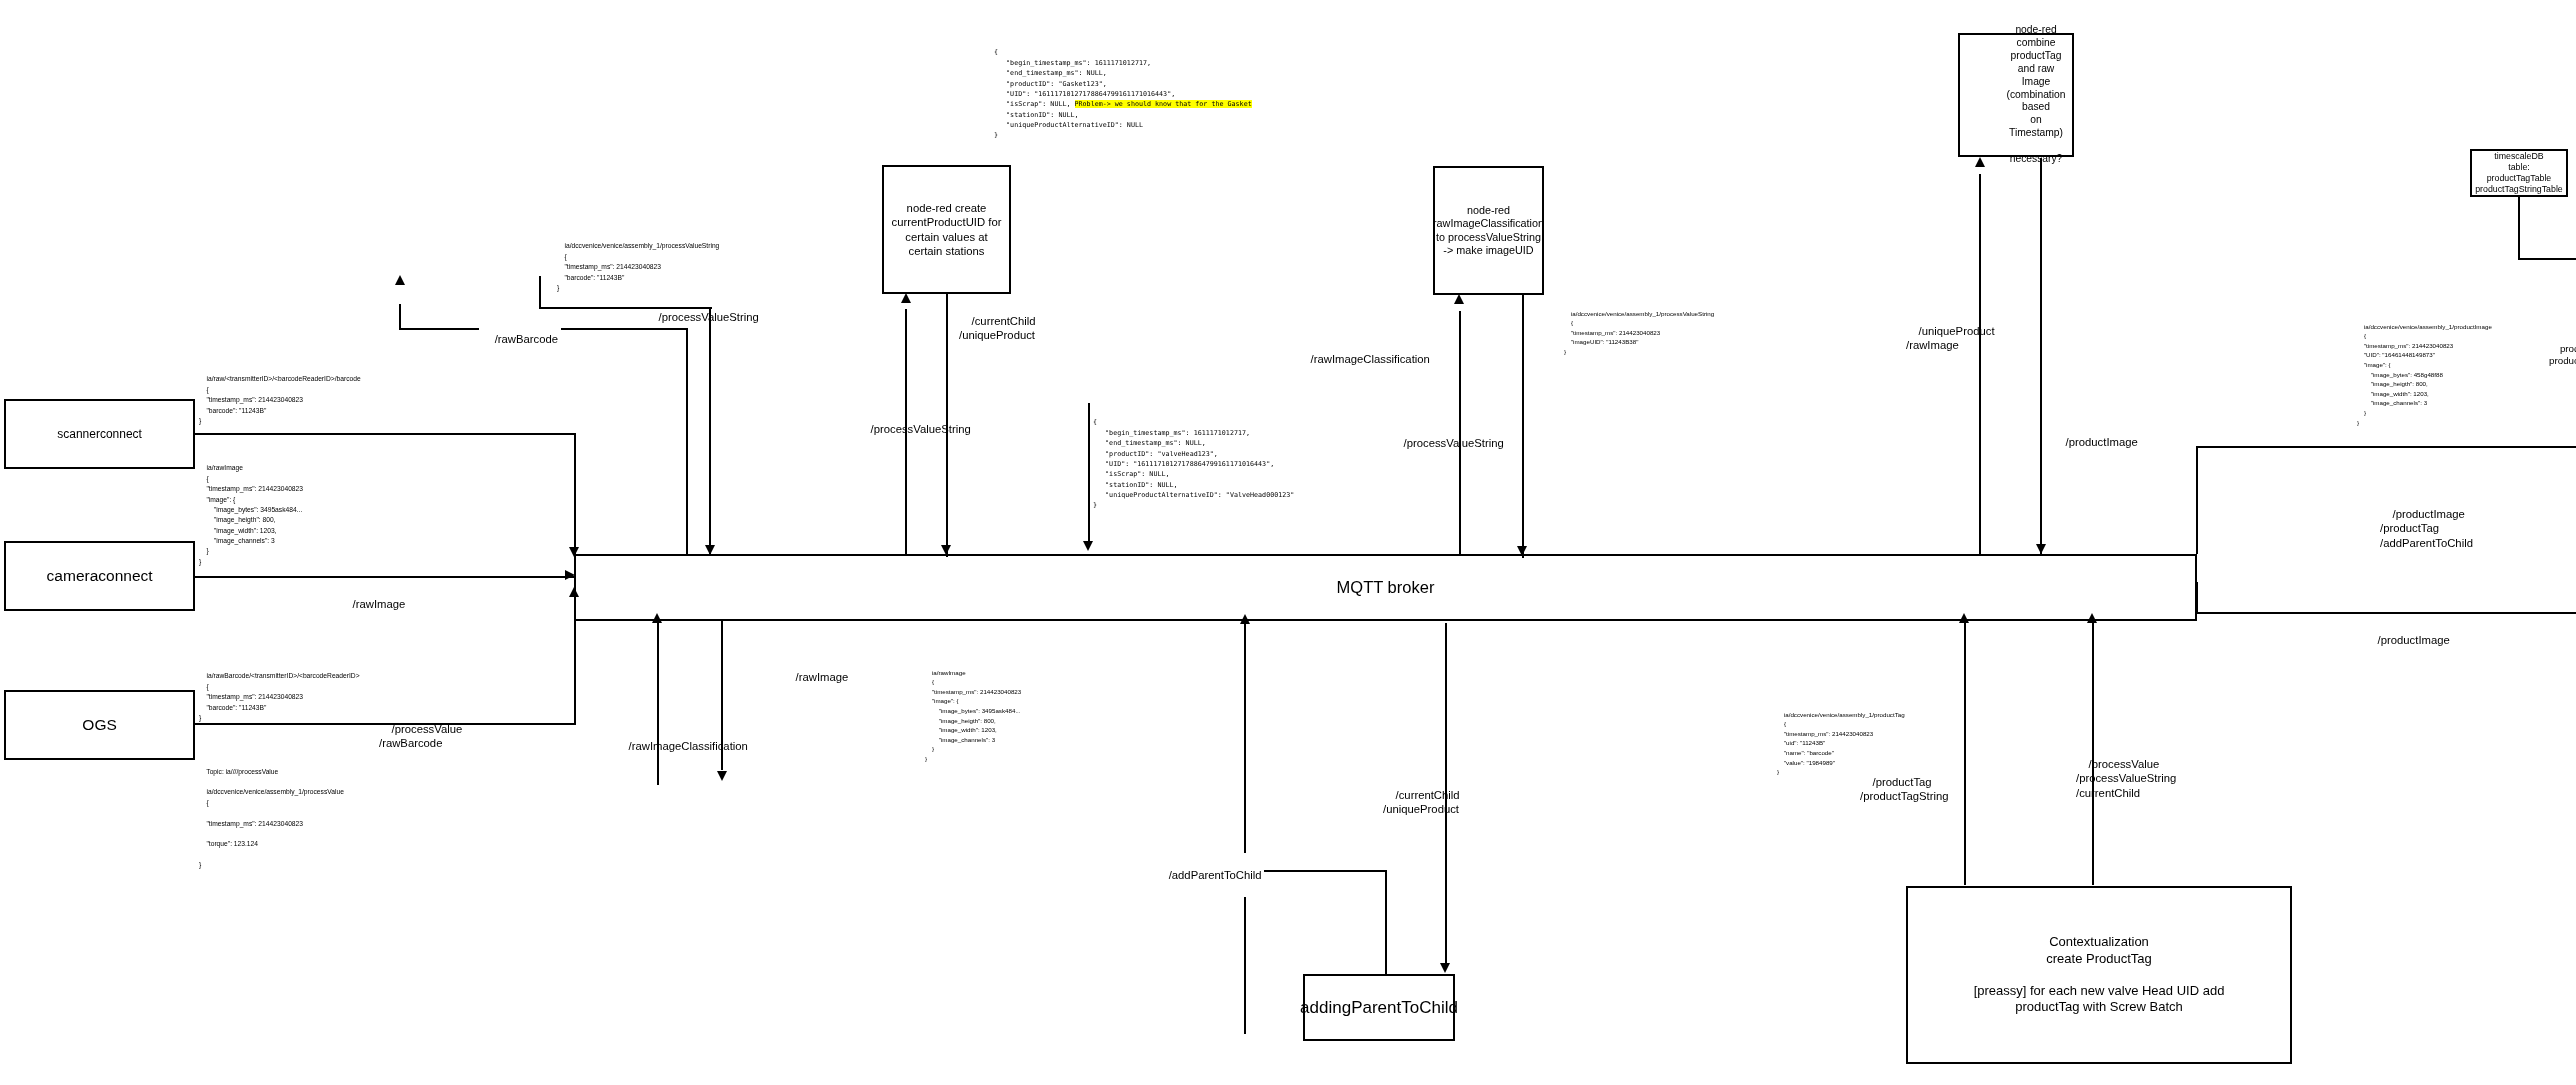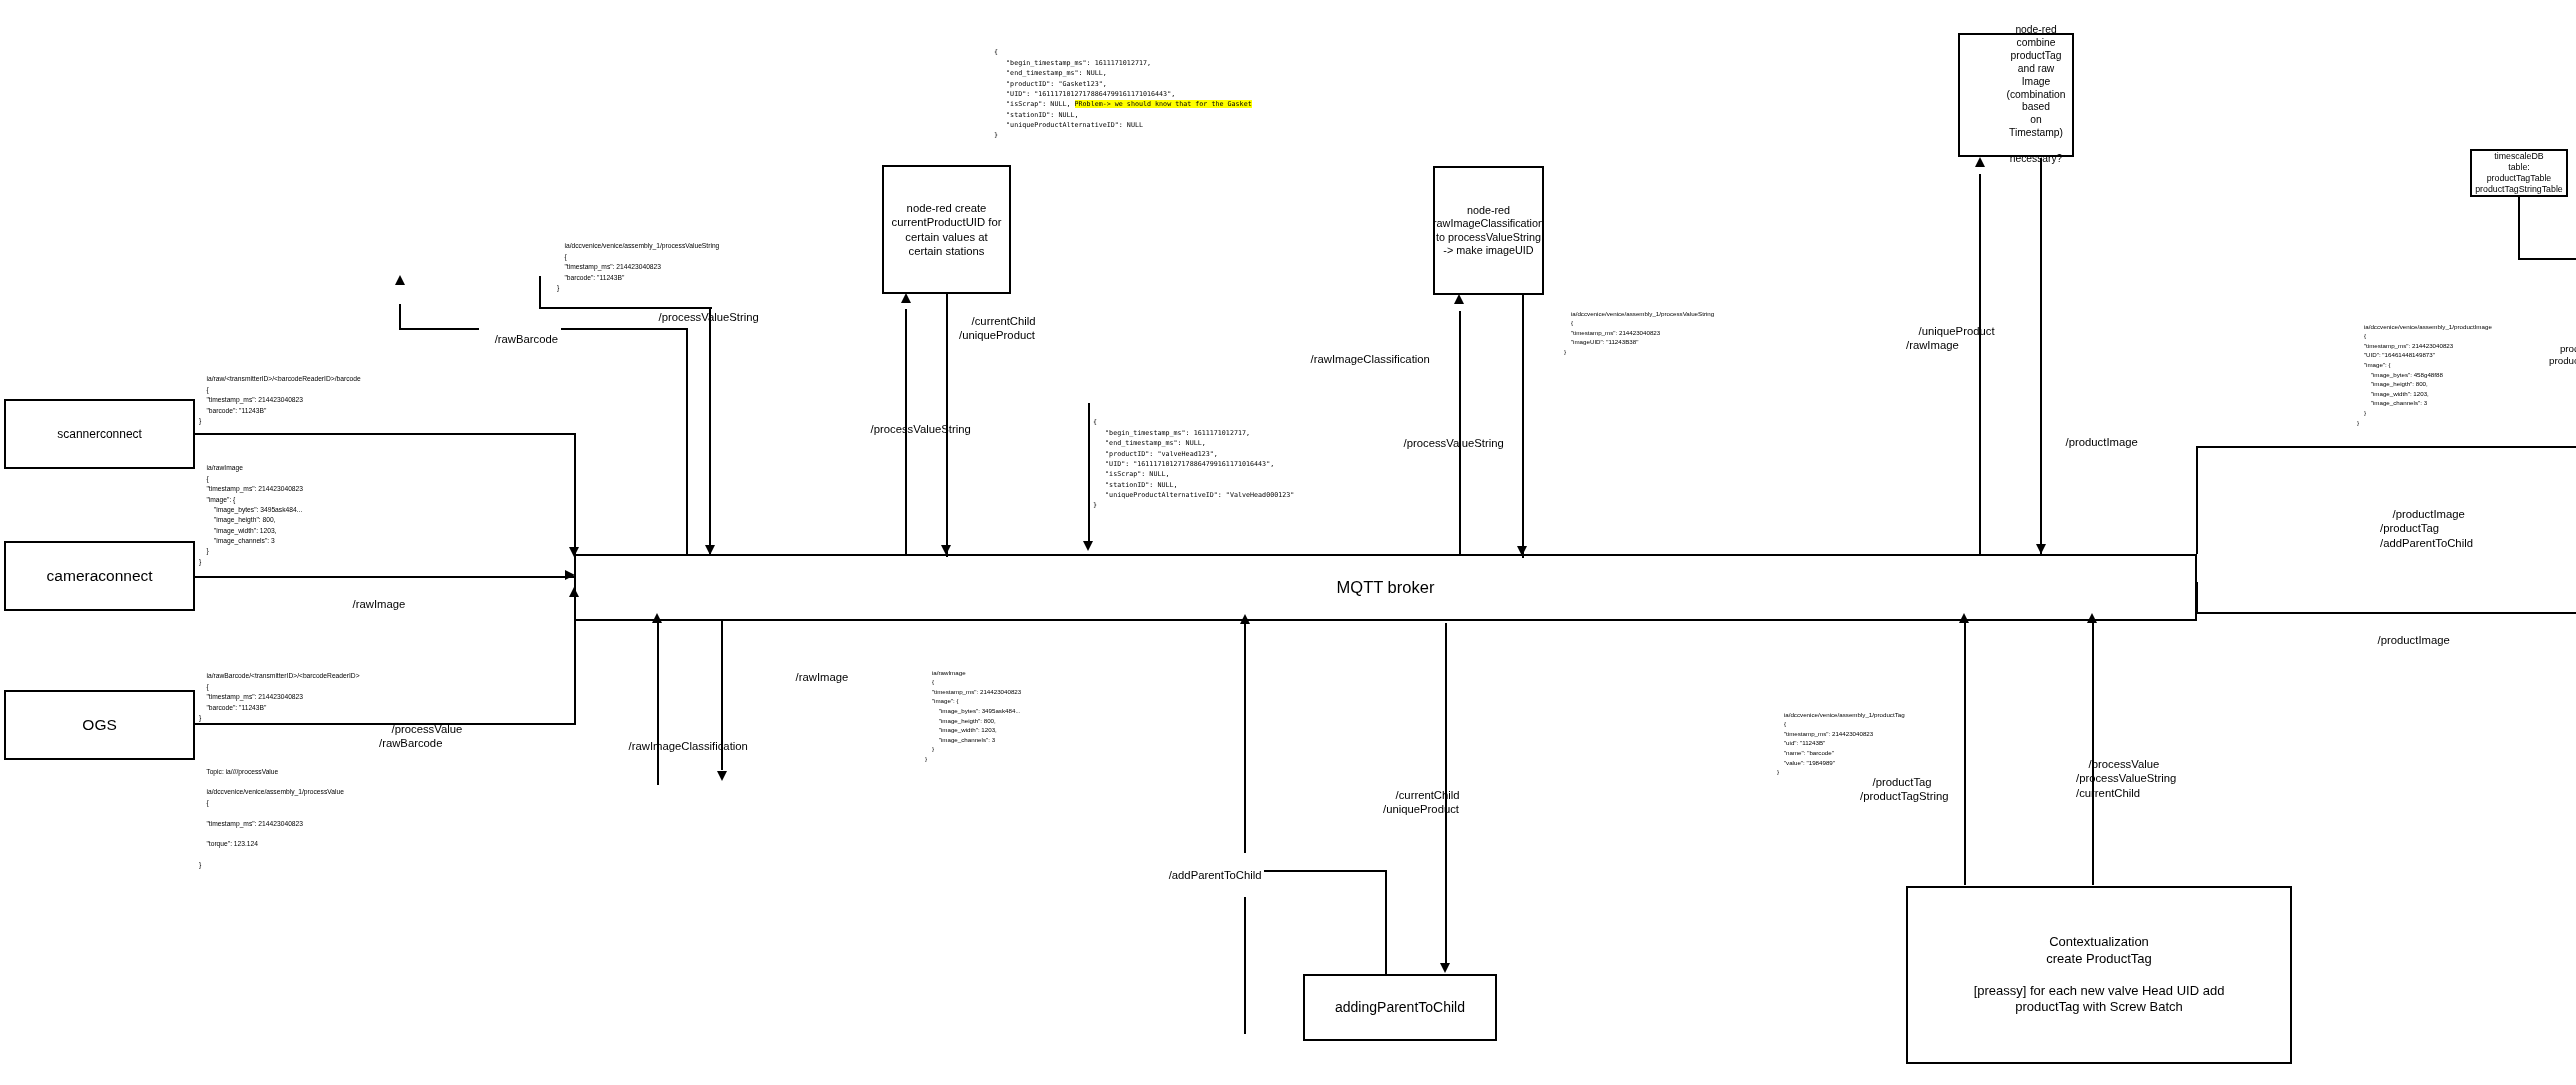--- a/index.html
+++ b/index.html
@@ -308,21 +308,21 @@
     "timestamp_ms": 214423040823
     "image": {
         "image_bytes": 3495ask484...
         "image_heigth": 800,
         "image_width": 1203,
         "image_channels": 3
     }
 }</span>
   </div>
 
-  <div class="box" style="left:1303px;top:974px;width:194px;height:67px;font-size:14px;">
+  <div class="box" style="left:1303px;top:974px;width:152px;height:67px;font-size:17px;">
     <span>addingParentToChild</span>
   </div>
 
   <div class="ln v" style="left:1244px;top:622px;height:412px;"></div>
   <div class="ln h" style="left:1244px;top:870px;width:1px;"></div>
   <div class="arw up" style="left:1240px;top:614px;"></div>
   <div class="ln h" style="left:1157px;top:870px;width:90px;"></div>
   <div class="ln v" style="left:1385px;top:870px;height:106px;"></div>
   <div class="ln h" style="left:1244px;top:870px;width:142px;"></div>
 

